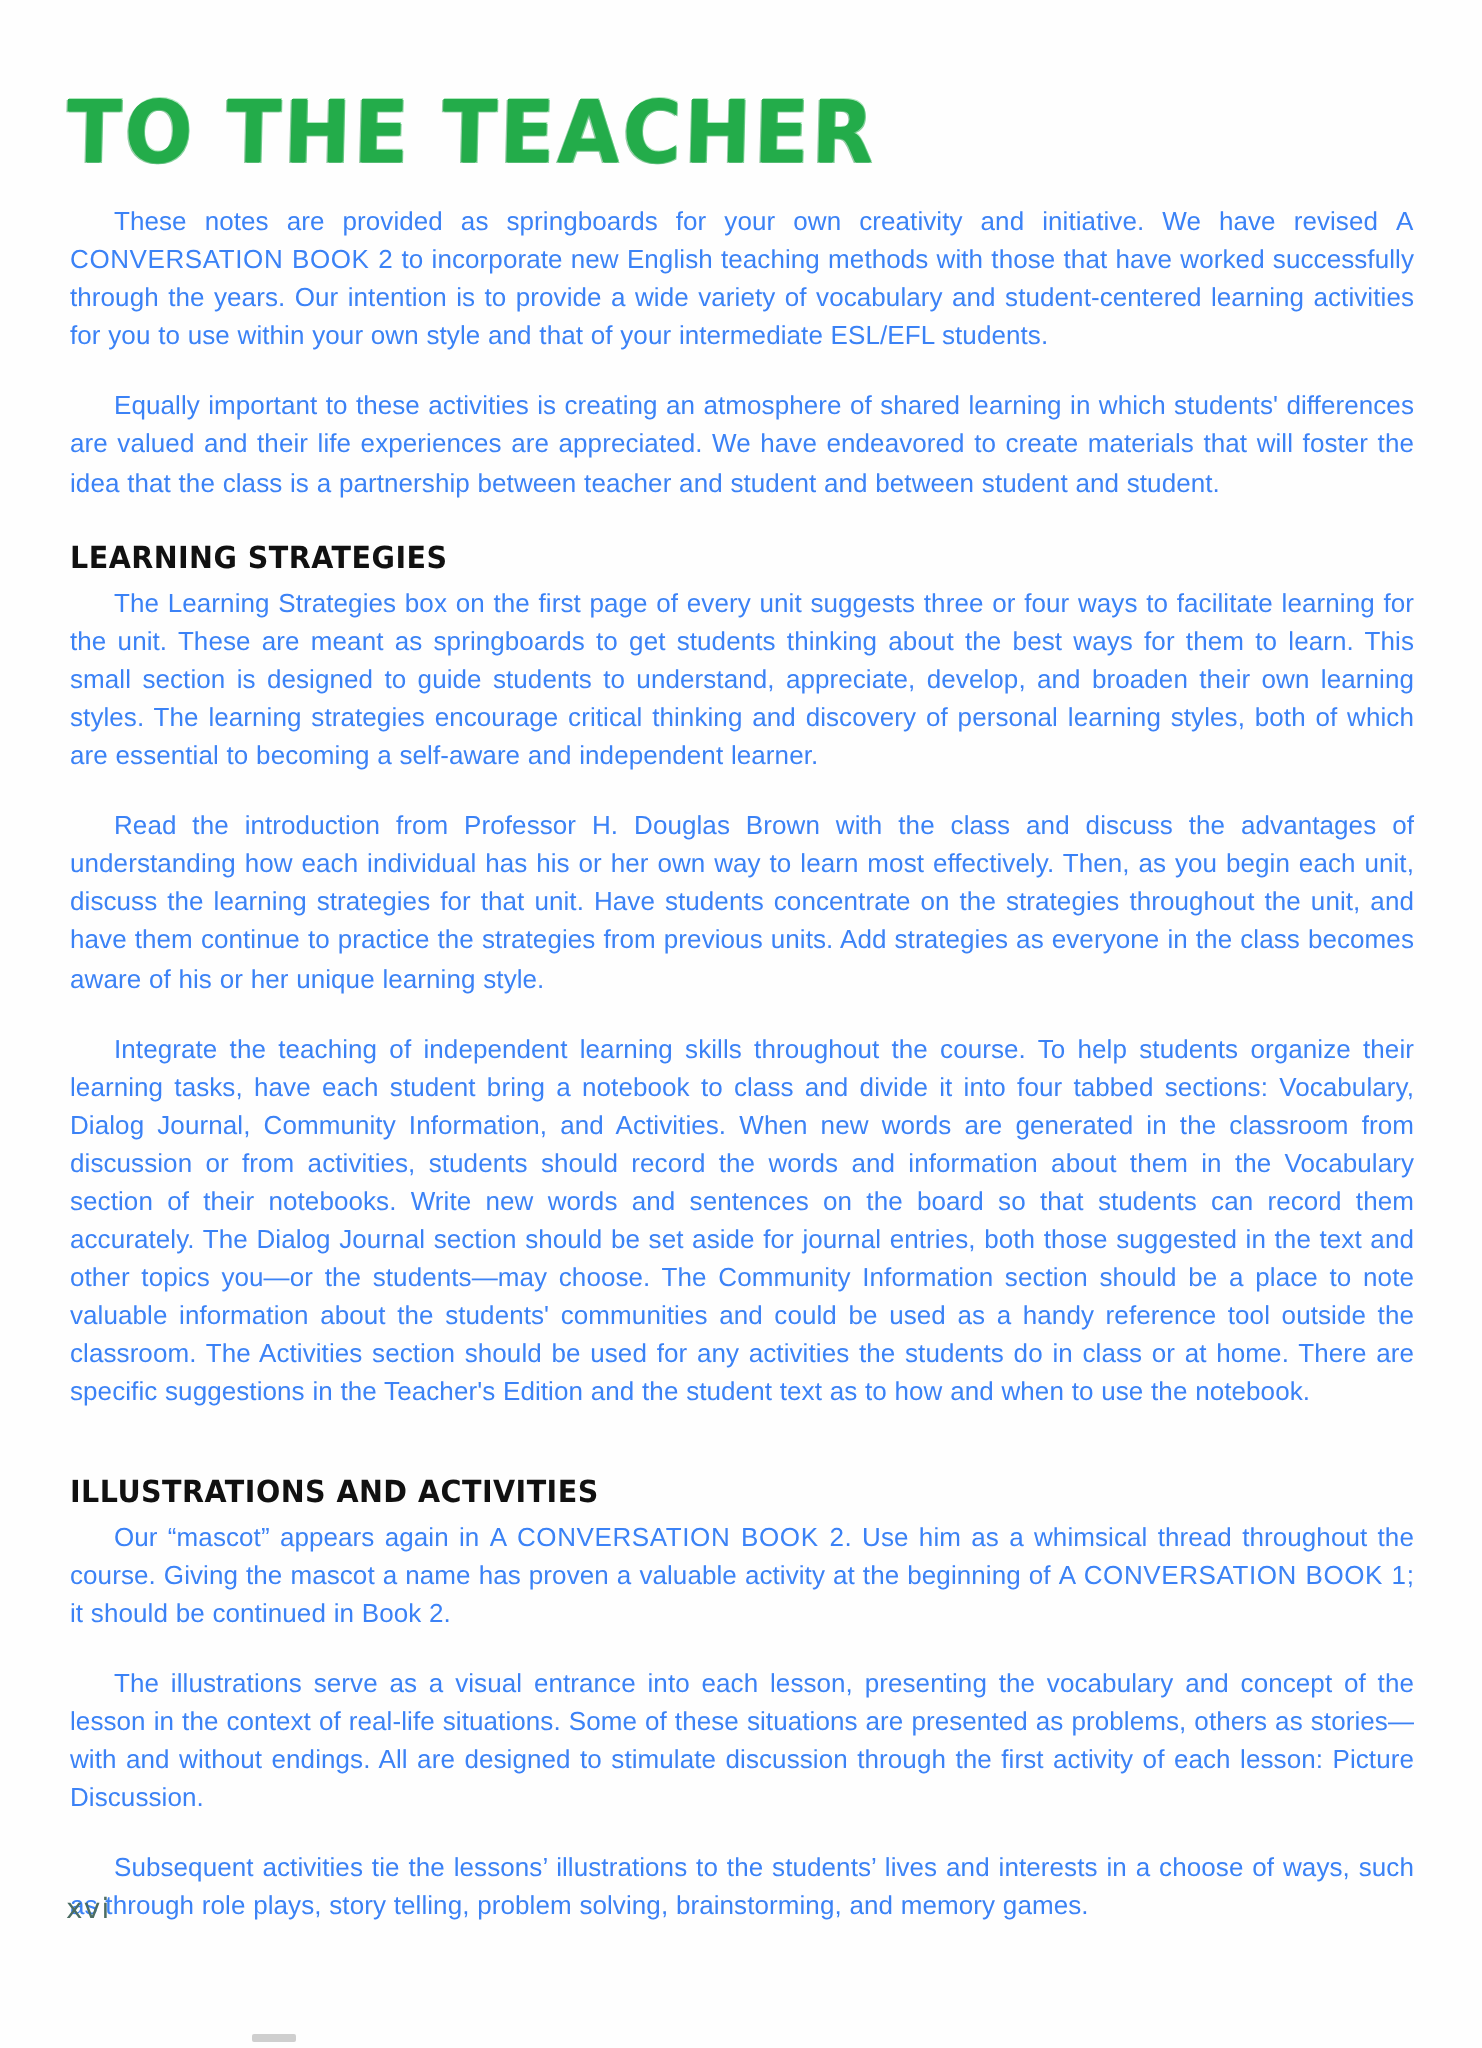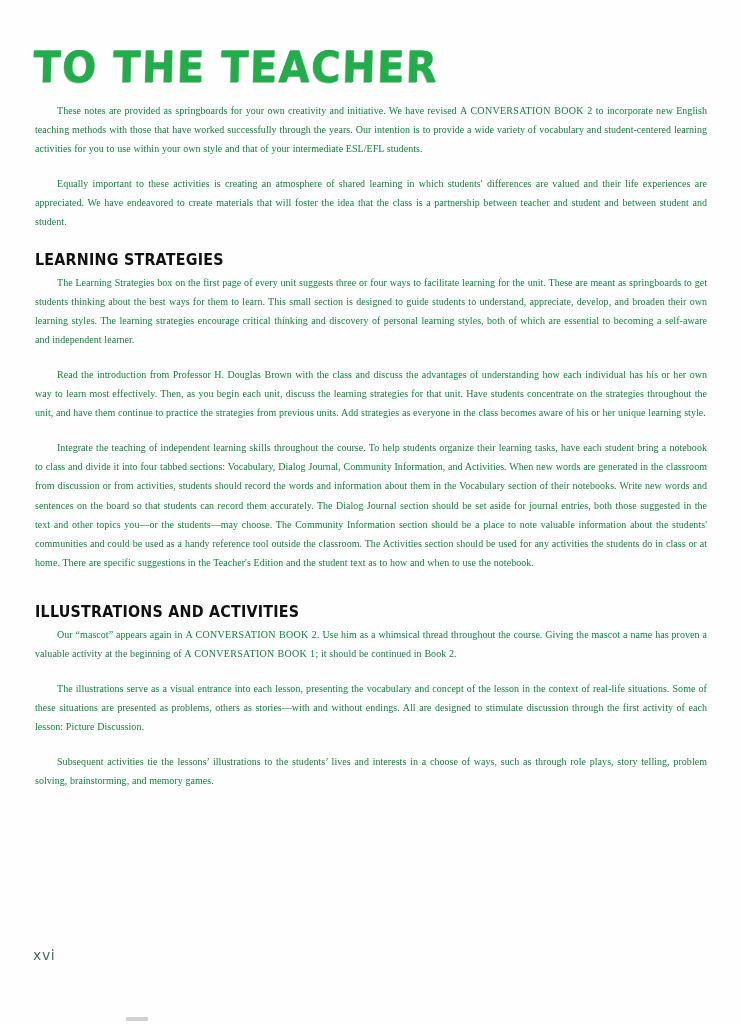--- a/index.html
+++ b/index.html
@@ -52,26 +52,26 @@
     position: absolute;
     left: 35px;
     top: 101px;
     width: 672px;
   }
 
   p.body-par {
     margin: 0;
     text-indent: 22px;
     text-align: justify;
-    font-size: 10px;
+    font-size: 13px;
     line-height: 19.1px;
     letter-spacing: 0.04px;
     word-spacing: 0.2px;
-    color: #15803d;
-    font-family: Liberation Serif, serif;
+    color: #3b82f6;
+    font-family: Liberation Sans, sans-serif;
   }
 
   p.body-par + p.body-par { margin-top: 16px; }
 
   .sec-head {
     margin: 0;
     font-family: "DejaVu Sans", "Liberation Sans", sans-serif;
     font-weight: bold;
     font-size: 15.2px;
     line-height: 20px;

